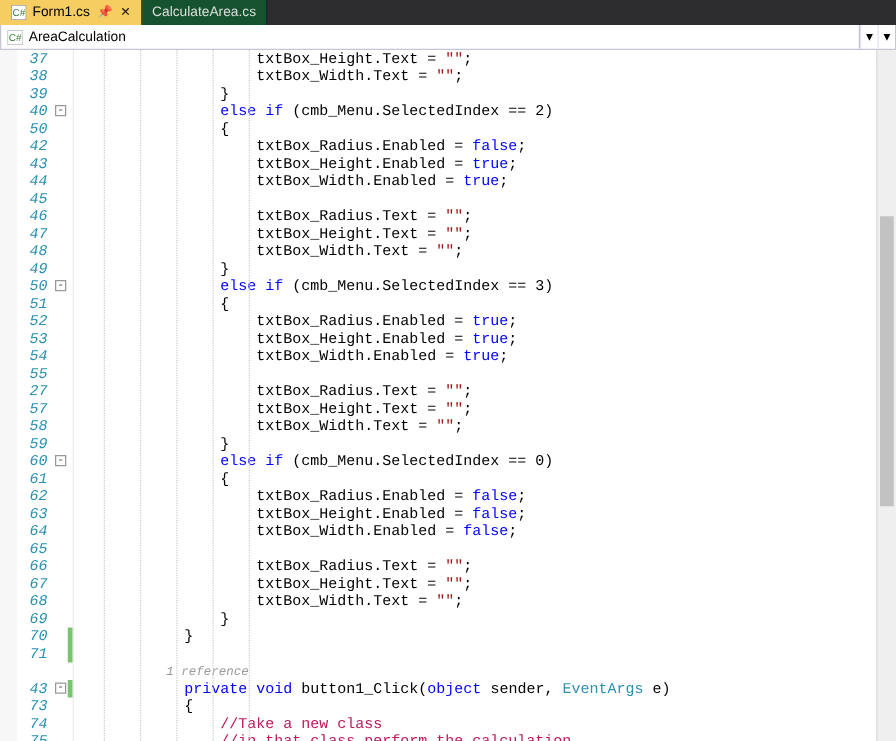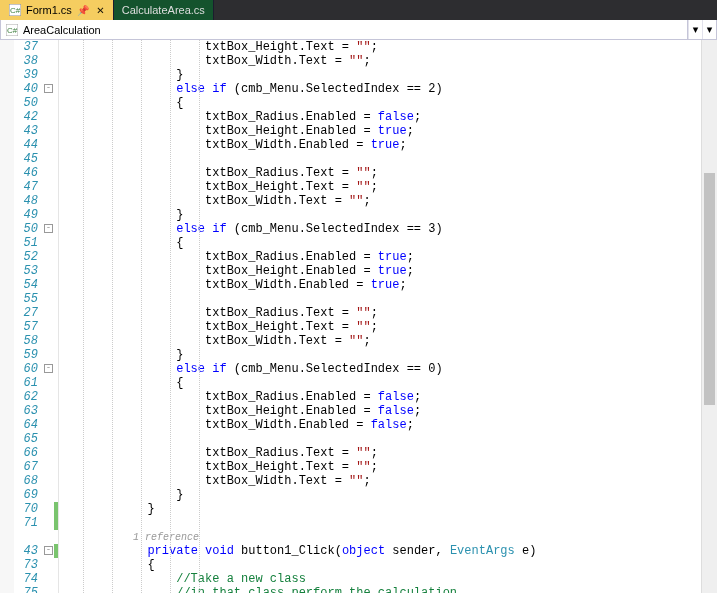--- a/index.html
+++ b/index.html
@@ -121,21 +121,21 @@
   }
   .row { height: 14px; }
   .guide {
     position:absolute;
     top:0; bottom:0;
     border-left: 1px dotted #ccc;
   }
   .kw { color:#0000ff; }
   .type { color:#2b91af; }
   .str { color:#a31515; }
-  .cmt { color:#15803d; }
+  .cmt { color:#be185d; }
   .codelens { color:#999; font-size:10px;font-style:italic; }
   .scrollbar-v {
     position:absolute; right:0; top:40px; bottom:0;
     width:16px; background:#efefef;
     border-left:1px solid #ddd;
   }
   .scroll-thumb {
     position:absolute; left:2px; right:2px;
     background:#c2c2c2;
   }

